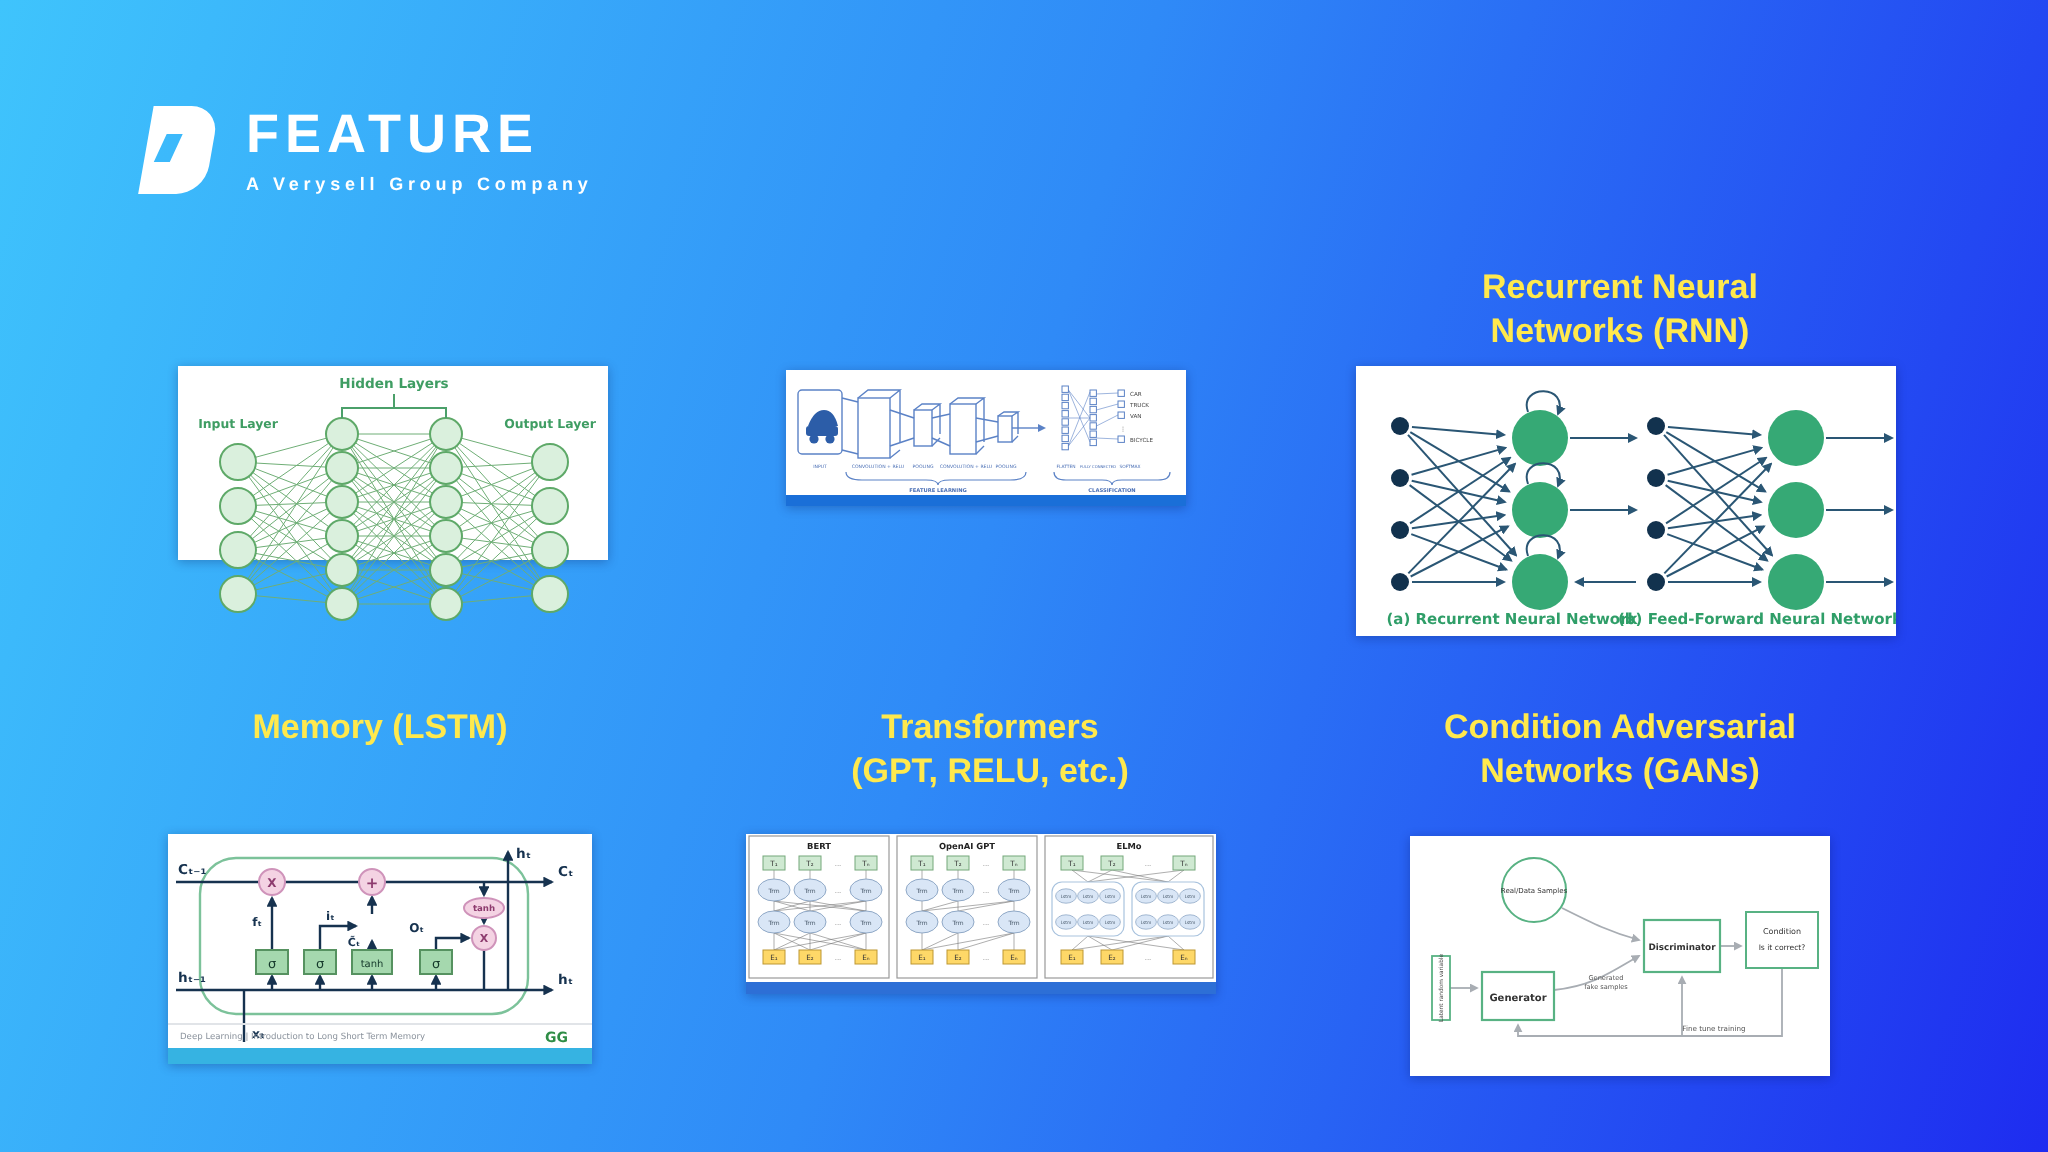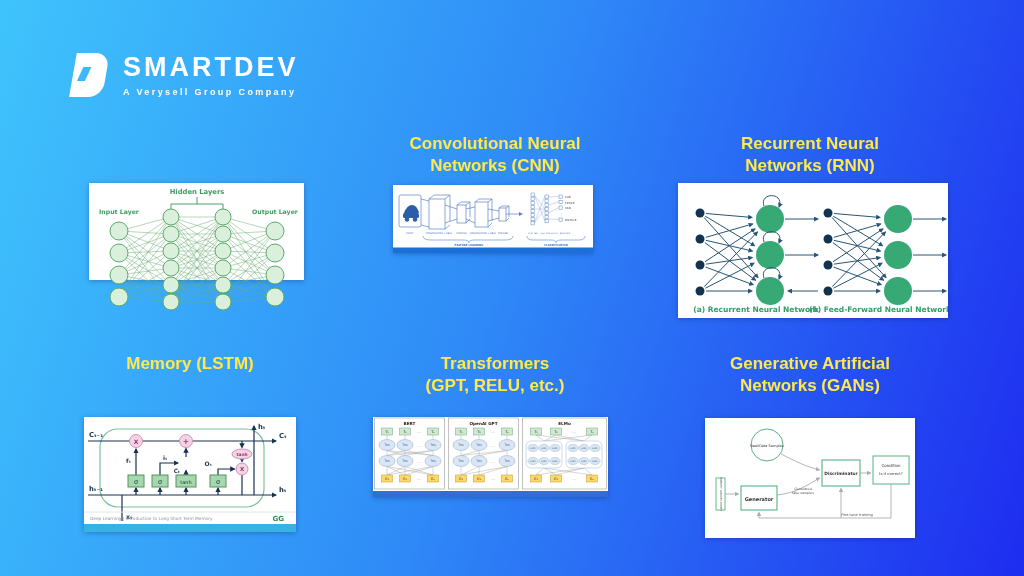--- a/index.html
+++ b/index.html
@@ -34,42 +34,38 @@
 
 <div class="slide">
 
   <div class="logo">
     <svg width="46" height="50" viewBox="0 0 46 46">
       <g transform="translate(7,0) skewX(-10)">
         <path fill="#ffffff" fill-rule="evenodd" d="M6,1 h19 a14,14 0 0 1 14,14 v16 a14,14 0 0 1 -14,14 H6 z M15,15 h8 l-4,14 h-8 z"></path>
       </g>
     </svg>
     <div class="logo-text">
-      <div class="brand">SMARTDEV</div>
+      <div class="brand">FEATURE</div>
       <div class="tagline">A Verysell Group Company</div>
     </div>
   </div>
 
-  <div class="title" id="title-cnn">
-    <div>Convolutional Neural</div>
-    <div>Networks (CNN)</div>
-  </div>
   <div class="title" id="title-rnn">
     <div>Recurrent Neural</div>
     <div>Networks (RNN)</div>
   </div>
   <div class="title" id="title-lstm">
     <div>Memory (LSTM)</div>
   </div>
   <div class="title" id="title-trf">
     <div>Transformers</div>
     <div>(GPT, RELU, etc.)</div>
   </div>
   <div class="title" id="title-gan">
-    <div>Generative Artificial</div>
+    <div>Condition Adversarial</div>
     <div>Networks (GANs)</div>
   </div>
 
   <div class="card" id="card-ann">
     <svg viewBox="0 0 215 137" width="215" height="137">
       <g id="ann-net">
           <line x1="30" y1="48" x2="82" y2="34" stroke="#6fae76" stroke-width="0.5"></line>
           <line x1="30" y1="48" x2="82" y2="51" stroke="#6fae76" stroke-width="0.5"></line>
           <line x1="30" y1="48" x2="82" y2="68" stroke="#6fae76" stroke-width="0.5"></line>
           <line x1="30" y1="48" x2="82" y2="85" stroke="#6fae76" stroke-width="0.5"></line>

